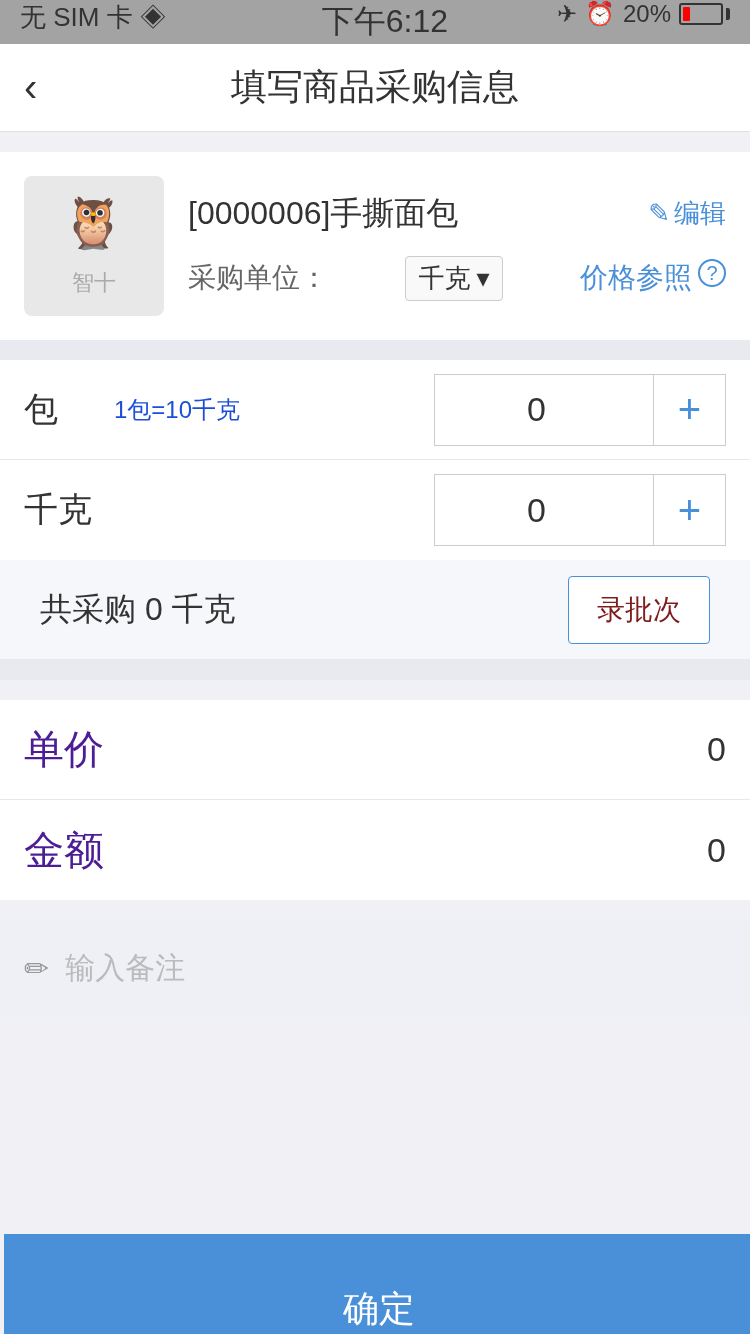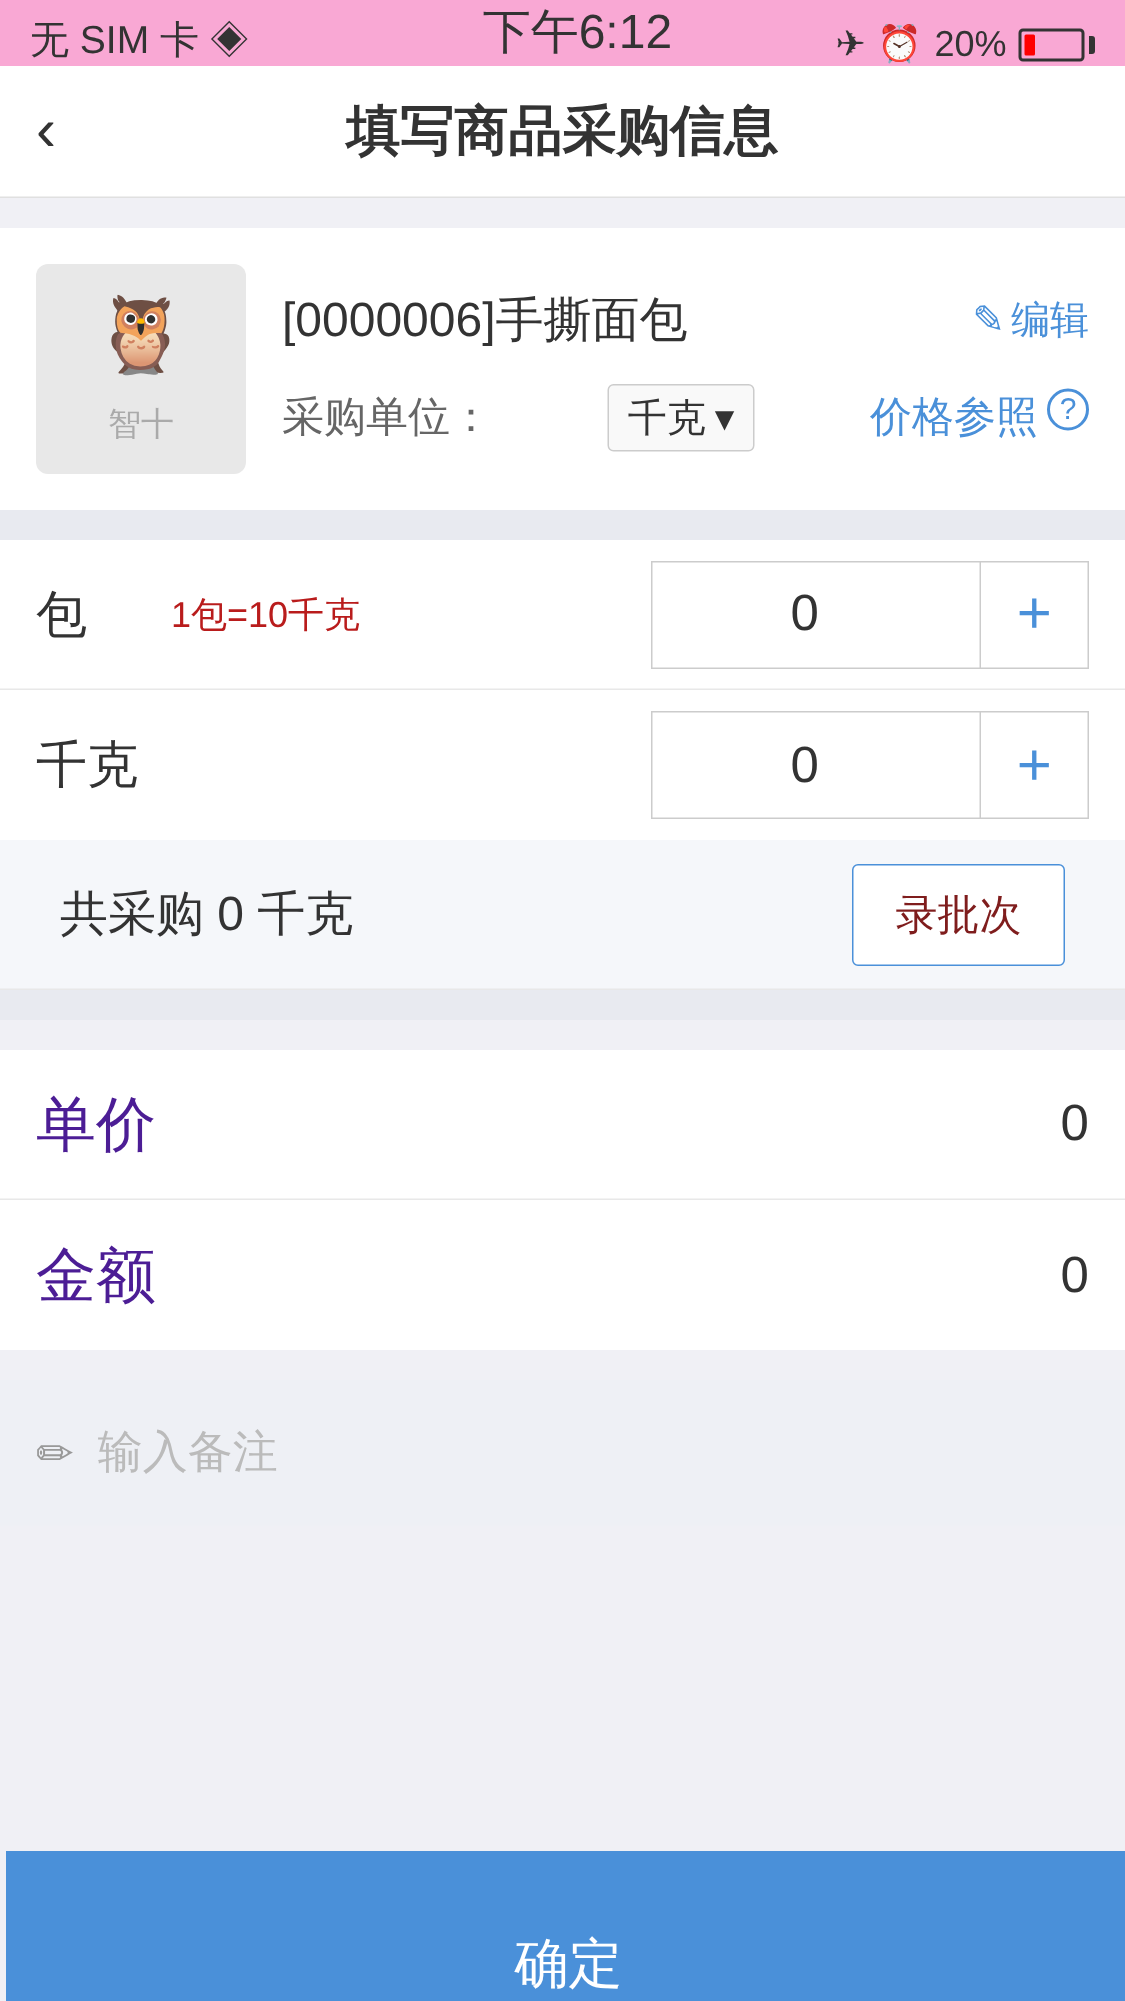--- a/index.html
+++ b/index.html
@@ -9,23 +9,23 @@
       min-height: 1334px;
       font-family: -apple-system, "PingFang SC", "Helvetica Neue", Arial, sans-serif;
       background: #f0f0f5;
       color: #333;
       font-size: 32px;
     }
 
     
     .status-bar {
       height: 44px;
-      background: #f9a8d4;
-      display: flex;
-      align-items: flex-end;
+      background: #a3a3a3;
+      display: flex;
+      align-items: flex-start;
       justify-content: space-between;
       padding: 0 20px;
       font-size: 28px;
     }
     .status-left { font-size: 26px; color: #333; }
     .status-center { font-size: 32px; font-weight: 500; color: #333; margin-left: 47px; }
     .status-right { display: flex; align-items: center; gap: 8px; font-size: 24px; color: #333; }
     .battery-icon {
       display: inline-flex; align-items: center; gap: 2px;
     }
@@ -52,21 +52,21 @@
     }
     .nav-back {
       position: absolute;
       left: 24px;
       font-size: 40px;
       color: #333;
       cursor: pointer;
     }
     .nav-title {
       font-size: 36px;
-      font-weight: 700;
+      font-weight: 400;
       color: #333;
     }
 
     
     .product-card {
       background: #fff;
       padding: 24px;
       display: flex;
       align-items: center;
       gap: 24px;
@@ -168,21 +168,21 @@
     .input-row:last-child {
       border-bottom: none;
     }
     .input-label {
       font-size: 34px;
       color: #333;
       min-width: 80px;
     }
     .input-sub-label {
       font-size: 24px;
-      color: #b91c1c;
+      color: #1d4ed8;
       margin-left: 10px;
       flex: 1;
     }
     .input-control {
       display: flex;
       align-items: center;
       gap: 0;
       margin-left: auto;
     }
     .number-input {

